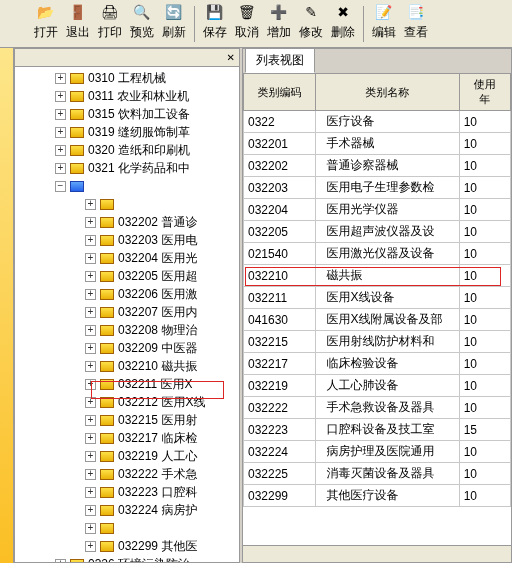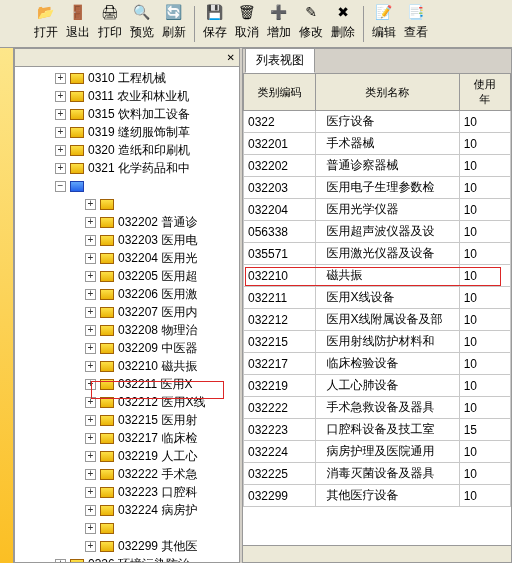--- a/index.html
+++ b/index.html
@@ -266,41 +266,41 @@
               <td>032203</td>
               <td>&nbsp;&nbsp;医用电子生理参数检</td>
               <td>10</td>
             </tr>
             <tr>
               <td>032204</td>
               <td>&nbsp;&nbsp;医用光学仪器</td>
               <td>10</td>
             </tr>
             <tr>
-              <td>056338</td>
+              <td>032205</td>
               <td>&nbsp;&nbsp;医用超声波仪器及设</td>
               <td>10</td>
             </tr>
             <tr>
-              <td>035571</td>
+              <td>021540</td>
               <td>&nbsp;&nbsp;医用激光仪器及设备</td>
               <td>10</td>
             </tr>
             <tr>
               <td>032210</td>
               <td>&nbsp;&nbsp;磁共振</td>
               <td>10</td>
             </tr>
             <tr>
               <td>032211</td>
               <td>&nbsp;&nbsp;医用X线设备</td>
               <td>10</td>
             </tr>
             <tr>
-              <td>032212</td>
+              <td>041630</td>
               <td>&nbsp;&nbsp;医用X线附属设备及部</td>
               <td>10</td>
             </tr>
             <tr>
               <td>032215</td>
               <td>&nbsp;&nbsp;医用射线防护材料和</td>
               <td>10</td>
             </tr>
             <tr>
               <td>032217</td>

